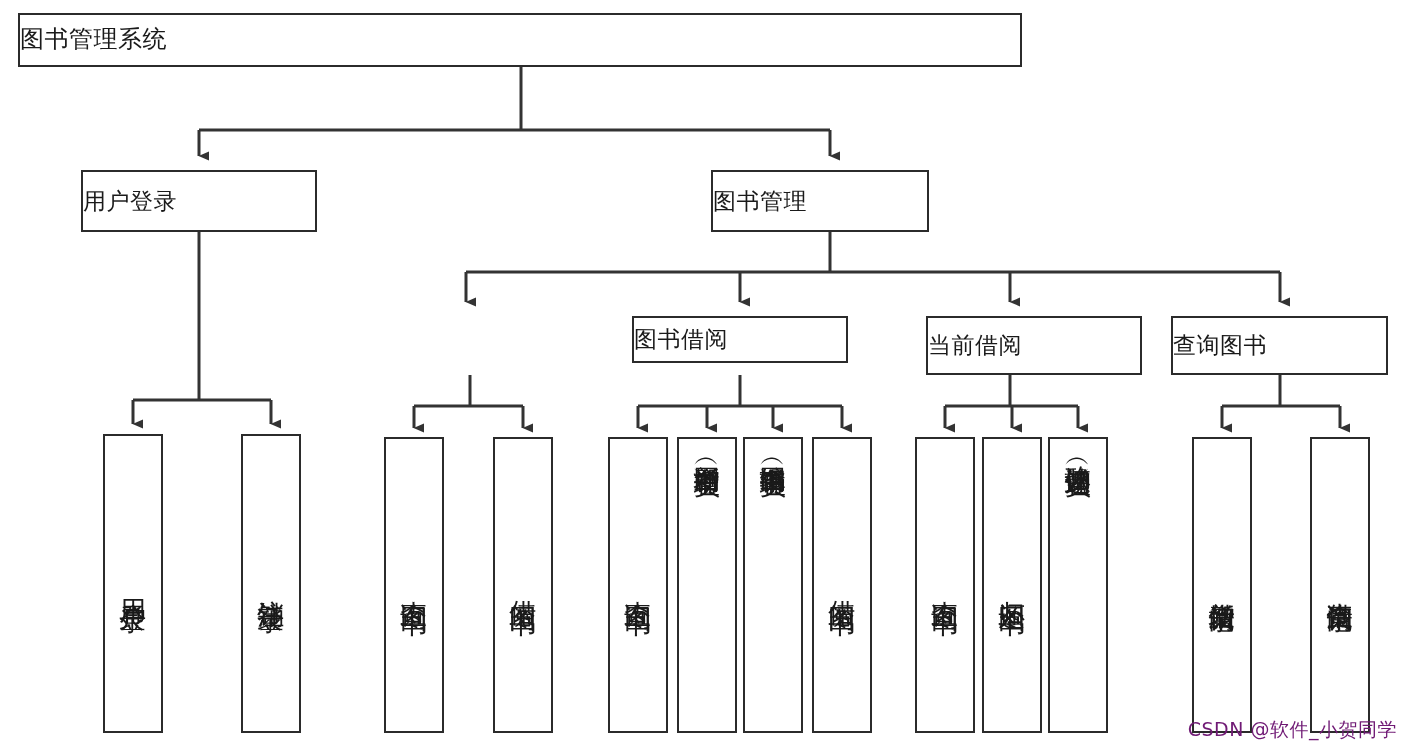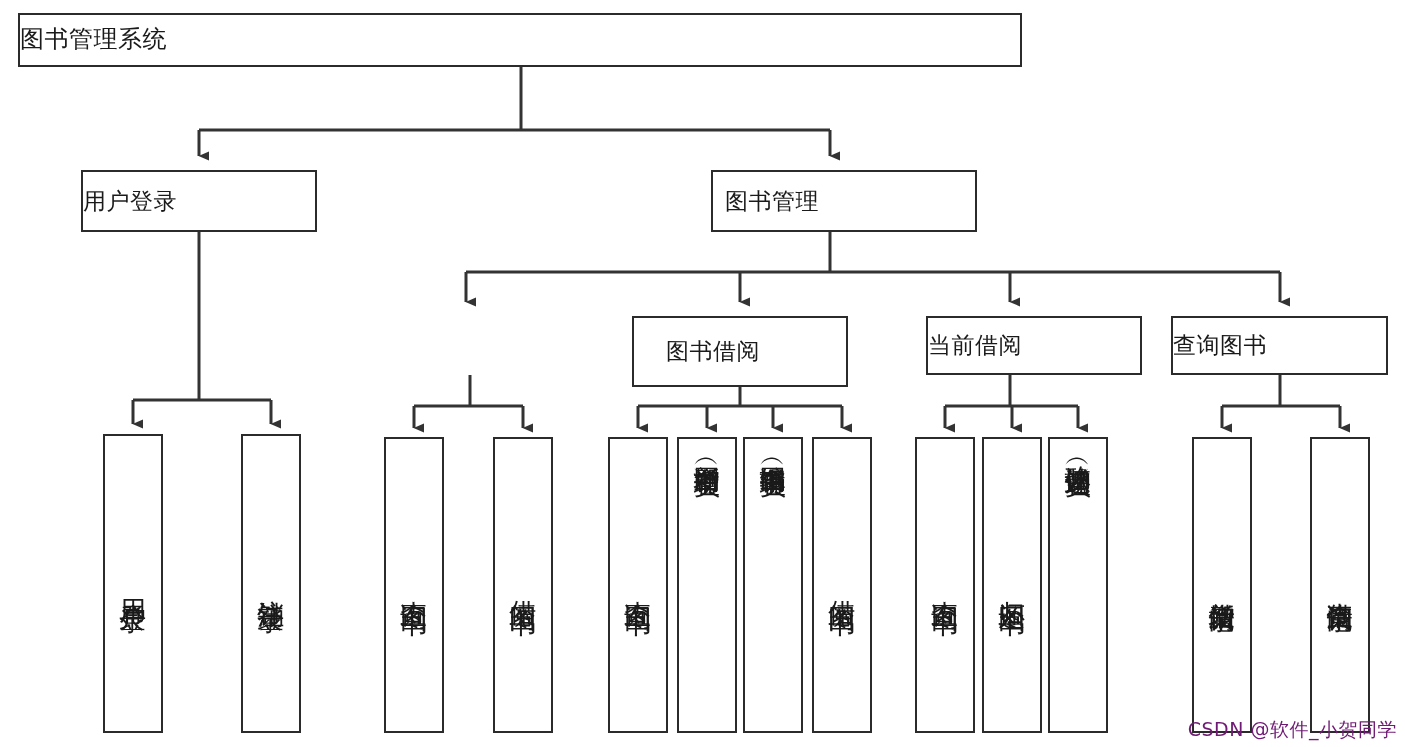--- a/index.html
+++ b/index.html
@@ -138,25 +138,25 @@
     </g>
   </svg>
 
   <div class="node horiz root" style="left:18px;top:13px;width:1004px;height:54px;">
     <span class="node-label">图书管理系统</span>
   </div>
 
   <div class="node horiz" style="left:81px;top:170px;width:236px;height:62px;">
     <span class="node-label">用户登录</span>
   </div>
-  <div class="node horiz" style="left:711px;top:170px;width:266px;height:62px;padding-left:12px;">
+  <div class="node horiz" style="left:711px;top:170px;width:218px;height:62px;">
     <span class="node-label">图书管理</span>
   </div>
 
-  <div class="node horiz" style="left:632px;top:316px;width:216px;height:71px;padding-left:32px;">
+  <div class="node horiz" style="left:632px;top:316px;width:216px;height:47px;">
     <span class="node-label">图书借阅</span>
   </div>
   <div class="node horiz" style="left:902px;top:316px;width:216px;height:59px;margin-left:24px;">
     <span class="node-label">当前借阅</span>
   </div>
   <div class="node horiz" style="left:1171px;top:316px;width:217px;height:59px;">
     <span class="node-label">查询图书</span>
   </div>
 
   <div class="node vert" style="left:103px;top:434px;width:60px;height:299px;">

